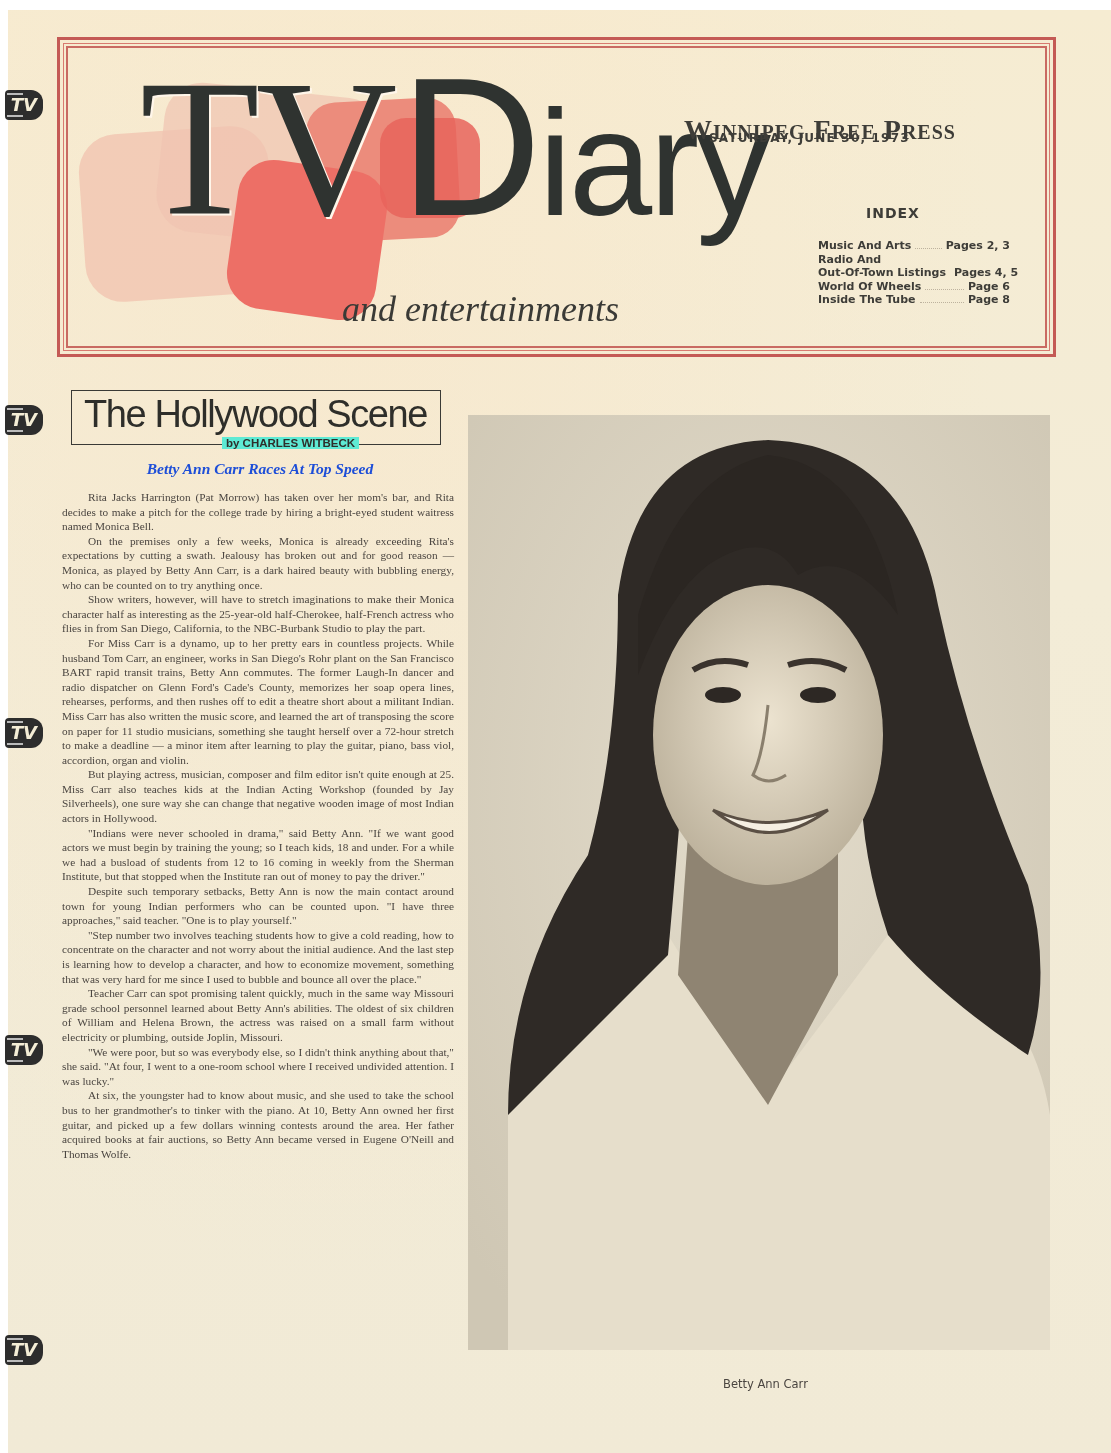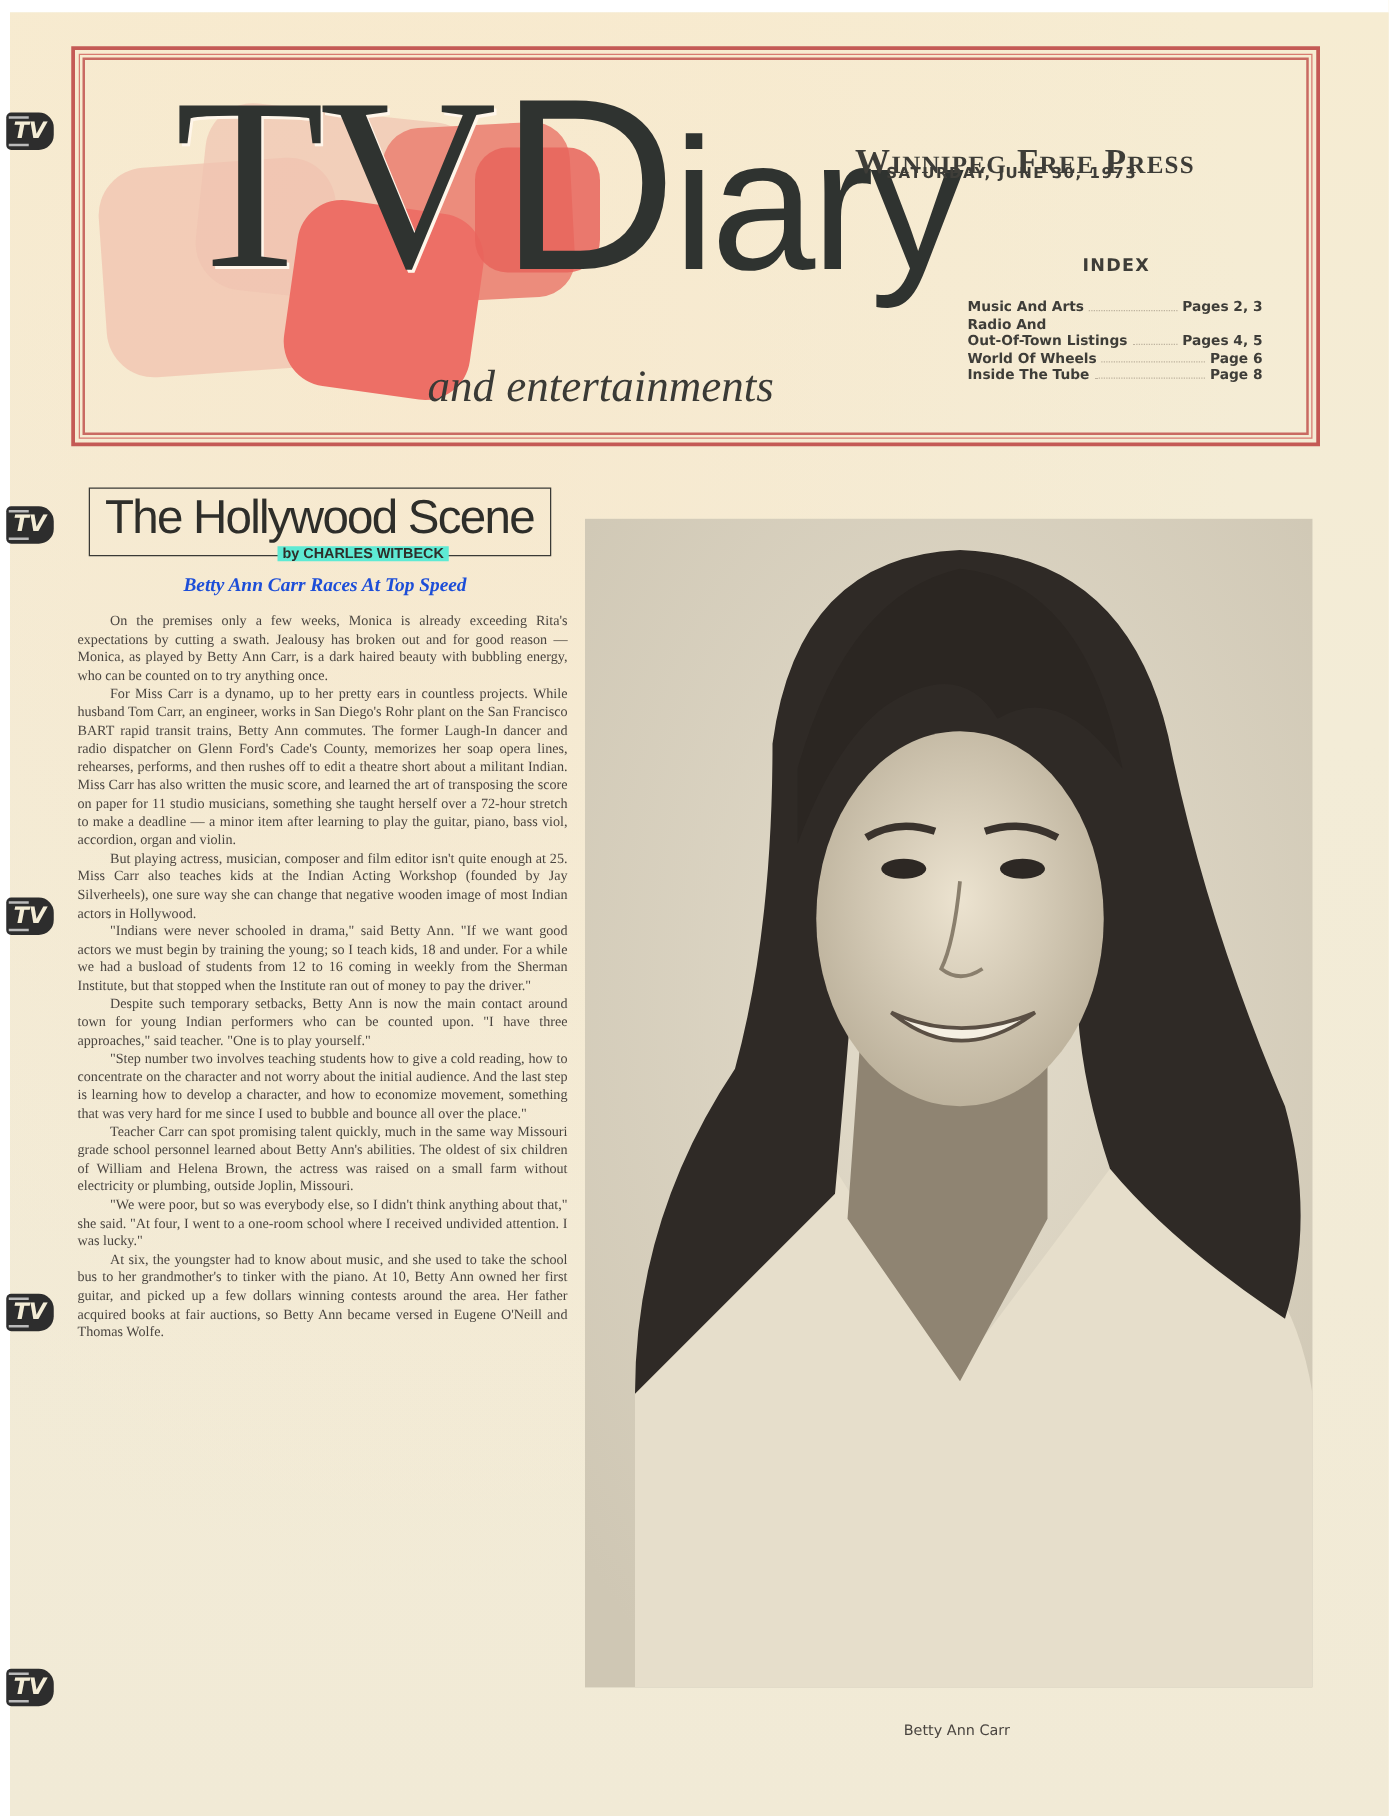--- a/index.html
+++ b/index.html
@@ -65,21 +65,21 @@
     position: absolute; left: 866px; top: 205px;
     font-family: "DejaVu Sans", sans-serif; font-size: 14px; font-weight: bold;
     color: #3e3d38; letter-spacing: 1px;
   }
   .index-list {
     position: absolute; left: 774px; top: 239px; width: 236px;
     font-family: "DejaVu Sans", sans-serif; font-size: 11px; font-weight: bold;
     color: #3e3d38; line-height: 13.5px;
   }
   .index-row { display: flex; justify-content: space-between; align-items: baseline; }
-  .index-row .label { white-space: nowrap; }
+  .index-row .label { white-space: nowrap; margin-left: 44px; }
   .index-row .dots { flex: 1; border-bottom: 1px dotted #bdb29e; margin: 0 4px 3px; }
   .index-row .pages { white-space: nowrap; }
 
   
   .tv-logo {
     position: absolute; left: 5px; width: 38px; height: 30px;
     background: #2d2d2d; border-radius: 4px 12px 12px 4px;
     color: #f4edd6; font-family: "DejaVu Sans", sans-serif; font-weight: bold; font-style: italic;
     font-size: 18px; line-height: 30px; text-align: right; padding-right: 6px;
   }
@@ -183,21 +183,23 @@
 <div class="tv-logo" style="top:718px">TV</div>
 <div class="tv-logo" style="top:1035px">TV</div>
 <div class="tv-logo" style="top:1335px">TV</div>
 
 <div class="column-box"></div>
 <div class="column-title">The Hollywood Scene</div>
 <div class="byline">by CHARLES WITBECK</div>
 <div class="headline">Betty Ann Carr Races At Top Speed</div>
 
 <div class="article">
+  <p>Rita Jacks Harrington (Pat Morrow) has taken over her mom's bar, and Rita decides to make a pitch for the college trade by hiring a bright-eyed student waitress named Monica Bell.</p>
   <p>On the premises only a few weeks, Monica is already exceeding Rita's expectations by cutting a swath. Jealousy has broken out and for good reason — Monica, as played by Betty Ann Carr, is a dark haired beauty with bubbling energy, who can be counted on to try anything once.</p>
+  <p>Show writers, however, will have to stretch imaginations to make their Monica character half as interesting as the 25-year-old half-Cherokee, half-French actress who flies in from San Diego, California, to the NBC-Burbank Studio to play the part.</p>
   <p>For Miss Carr is a dynamo, up to her pretty ears in countless projects. While husband Tom Carr, an engineer, works in San Diego's Rohr plant on the San Francisco BART rapid transit trains, Betty Ann commutes. The former Laugh-In dancer and radio dispatcher on Glenn Ford's Cade's County, memorizes her soap opera lines, rehearses, performs, and then rushes off to edit a theatre short about a militant Indian. Miss Carr has also written the music score, and learned the art of transposing the score on paper for 11 studio musicians, something she taught herself over a 72-hour stretch to make a deadline — a minor item after learning to play the guitar, piano, bass viol, accordion, organ and violin.</p>
   <p>But playing actress, musician, composer and film editor isn't quite enough at 25. Miss Carr also teaches kids at the Indian Acting Workshop (founded by Jay Silverheels), one sure way she can change that negative wooden image of most Indian actors in Hollywood.</p>
   <p>"Indians were never schooled in drama," said Betty Ann. "If we want good actors we must begin by training the young; so I teach kids, 18 and under. For a while we had a busload of students from 12 to 16 coming in weekly from the Sherman Institute, but that stopped when the Institute ran out of money to pay the driver."</p>
   <p>Despite such temporary setbacks, Betty Ann is now the main contact around town for young Indian performers who can be counted upon. "I have three approaches," said teacher. "One is to play yourself."</p>
   <p>"Step number two involves teaching students how to give a cold reading, how to concentrate on the character and not worry about the initial audience. And the last step is learning how to develop a character, and how to economize movement, something that was very hard for me since I used to bubble and bounce all over the place."</p>
   <p>Teacher Carr can spot promising talent quickly, much in the same way Missouri grade school personnel learned about Betty Ann's abilities. The oldest of six children of William and Helena Brown, the actress was raised on a small farm without electricity or plumbing, outside Joplin, Missouri.</p>
   <p>"We were poor, but so was everybody else, so I didn't think anything about that," she said. "At four, I went to a one-room school where I received undivided attention. I was lucky."</p>
   <p>At six, the youngster had to know about music, and she used to take the school bus to her grandmother's to tinker with the piano. At 10, Betty Ann owned her first guitar, and picked up a few dollars winning contests around the area. Her father acquired books at fair auctions, so Betty Ann became versed in Eugene O'Neill and Thomas Wolfe.</p>
 </div>
 

